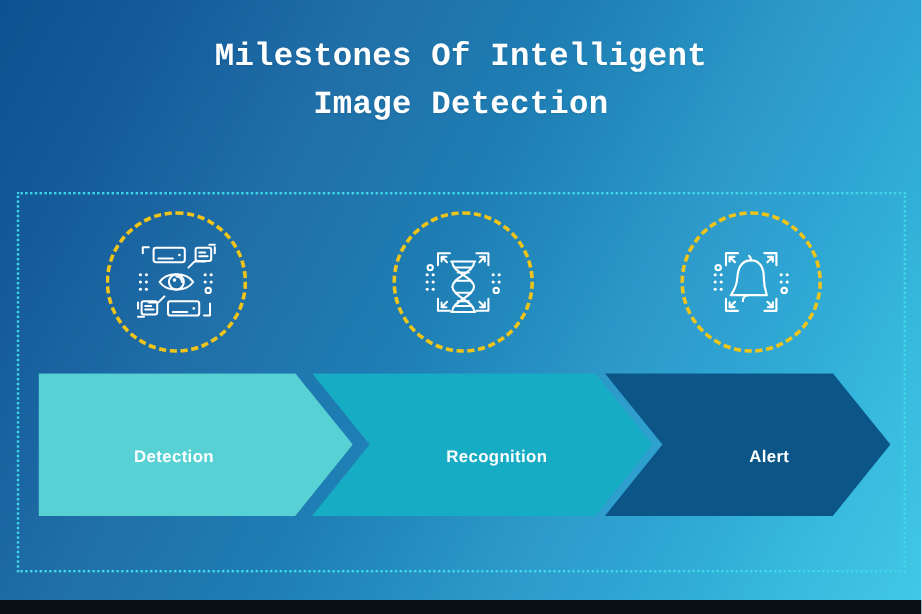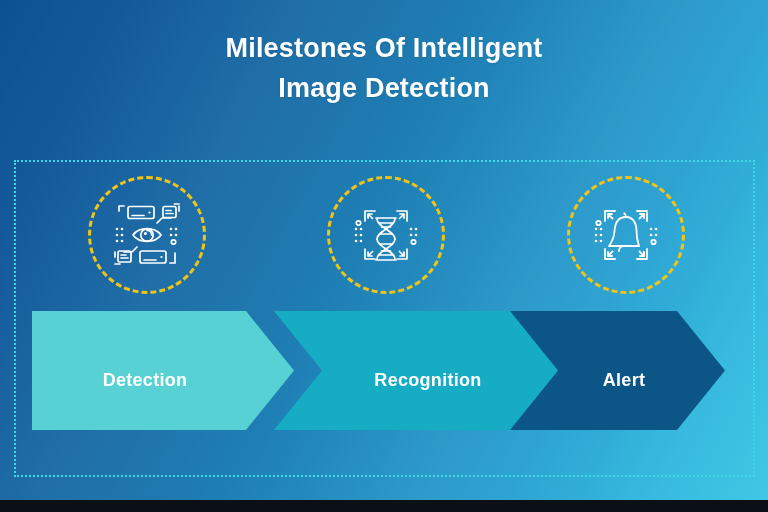--- a/index.html
+++ b/index.html
@@ -41,20 +41,21 @@
   }
 
   
   .title-block {
     position: absolute;
     top: 28px;
     left: 0;
     width: 768px;
     text-align: center;
     z-index: 6;
+    font-family: Liberation Mono, monospace;
   }
   .title-line {
     display: block;
     color: #ffffff;
     font-weight: bold;
     font-size: 27px;
     letter-spacing: 0.2px;
     line-height: 40px;
     text-shadow: 0 1px 2px rgba(0,0,0,0.10);
   }
@@ -108,48 +109,48 @@
     position: absolute;
     top: 0;
     height: 119px;
     display: flex;
     align-items: center;
     justify-content: center;
   }
   .chevron-label {
     position: relative;
     color: #ffffff;
-    font-size: 18px;
+    font-size: 14px;
     font-weight: bold;
     letter-spacing: 0.3px;
     white-space: nowrap;
     z-index: 2;
     margin-top: 19px;
   }
   
   .chevron.step-0 {
     left: 0px;
     width: 262px;
     background: #57d1d3;
     clip-path: polygon(0 0, 214px 0, 262px 50%, 214px 100%, 0 100%);
     z-index: 3;
   }
   .chevron.step-0 .chevron-label { left: -18px; }
   
   .chevron.step-1 {
-    left: 242px;
+    left: 228px;
     width: 284px;
     background: #16acc3;
     clip-path: polygon(0 0, 236px 0, 284px 50%, 236px 100%, 0 100%, 48px 50%);
     z-index: 2;
   }
   .chevron.step-1 .chevron-label { left: 12px; }
   
   .chevron.step-2 {
-    left: 455px;
+    left: 472px;
     width: 238px;
     background: #0b5687;
     clip-path: polygon(0 0, 190px 0, 238px 50%, 190px 100%, 0 100%, 48px 50%);
     z-index: 1;
     text-align: center;
   }
   .chevron.step-2 .chevron-label { left: 18px; }
 
   
   .bottom-band {

